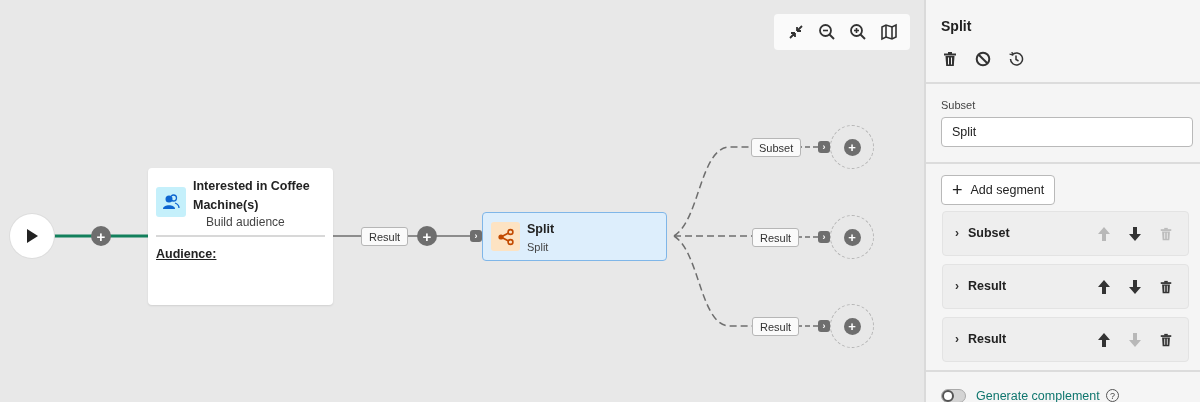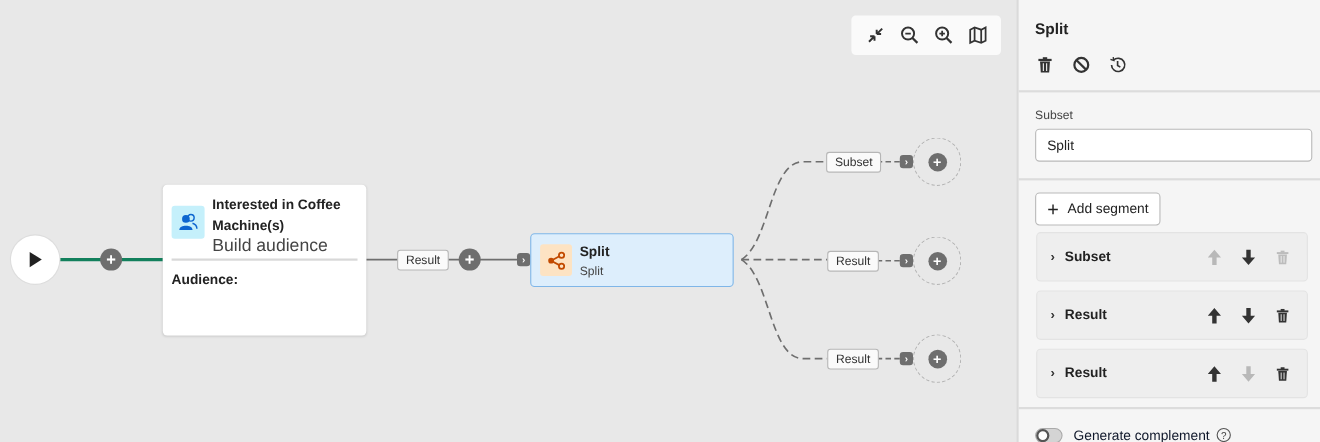--- a/index.html
+++ b/index.html
@@ -11,23 +11,23 @@
 
   .zoom-toolbar { position: absolute; left: 774px; top: 14px; width: 136px; height: 36px; background: #fafafa; border-radius: 4px; display: flex; align-items: center; justify-content: space-around; padding: 0 6px; }
   .tb-btn { width: 26px; height: 26px; display: flex; align-items: center; justify-content: center; cursor: pointer; }
 
   .start-node { position: absolute; left: 10px; top: 214px; width: 44px; height: 44px; border-radius: 50%; background: #fff; display: flex; align-items: center; justify-content: center; box-shadow: 0 0 0 1px #ddd; }
   .plus-dot { position: absolute; width: 20px; height: 20px; border-radius: 50%; background: #6e6e6e; display: flex; align-items: center; justify-content: center; color: #fff; font-size: 15px; font-weight: bold; line-height: 1; }
 
   .audience-card { position: absolute; left: 148px; top: 168px; width: 185px; height: 137px; background: #fff; border-radius: 4px; box-shadow: 0 1px 2px rgba(0,0,0,0.1); }
   .aud-icon { position: absolute; left: 8px; top: 19px; width: 30px; height: 30px; border-radius: 3px; background: #c5f0fb; display: flex; align-items: center; justify-content: center; }
   .aud-title { position: absolute; left: 45px; top: 9px; width: 135px; font-size: 12.5px; font-weight: bold; line-height: 19px; color: #222; }
-  .aud-sub { position: absolute; left: 45px; top: 47px; font-size: 16px; color: #444; }
+  .aud-sub { position: absolute; left: 58px; top: 47px; font-size: 12px; color: #444; }
   .aud-divider { position: absolute; left: 8px; right: 8px; top: 67px; height: 2px; background: #d8d8d8; }
-  .aud-label { position: absolute; left: 8px; top: 79px; font-size: 12.5px; font-weight: bold; color: #222; }
+  .aud-label { position: absolute; left: 8px; top: 79px; font-size: 12.5px; font-weight: bold; color: #222; text-decoration: underline; }
   .aud-value { position: absolute; left: 8px; top: 97px; width: 170px; font-size: 11px; line-height: 17px; color: #222; }
 
   .wire-label { position: absolute; height: 19px; padding: 0 7px; background: #fafafa; border: 1px solid #b6b6b6; border-radius: 3px; font-size: 11px; color: #333; display: flex; align-items: center; justify-content: center; }
   .port { position: absolute; width: 12px; height: 12px; border-radius: 3px; background: #6e6e6e; color: #fff; font-size: 9px; display: flex; align-items: center; justify-content: center; font-weight: bold; }
   .empty-slot { position: absolute; width: 44px; height: 44px; border-radius: 50%; border: 1px dashed #b4b4b4; display: flex; align-items: center; justify-content: center; }
   .empty-slot .plus-dot { position: static; width: 17px; height: 17px; font-size: 13px; }
 
   .split-card { position: absolute; left: 482px; top: 212px; width: 185px; height: 49px; background: #ddeefc; border: 1px solid #7fb6e8; border-radius: 4px; }
   .split-icon { position: absolute; left: 8px; top: 9px; width: 29px; height: 29px; border-radius: 3px; background: #fde3c3; display: flex; align-items: center; justify-content: center; }
   .split-title { position: absolute; left: 44px; top: 9px; font-size: 12.5px; font-weight: bold; color: #222; }
@@ -42,21 +42,21 @@
   .field-label { position: absolute; left: 15px; top: 99px; font-size: 11px; color: #444; }
   .text-input { position: absolute; left: 15px; top: 117px; width: 252px; height: 30px; background: #fff; border: 1px solid #b9b9b9; border-radius: 4px; padding: 0 10px; font-size: 12.5px; color: #222; font-family: "Liberation Sans", sans-serif; }
   .add-seg { position: absolute; left: 15px; top: 175px; height: 30px; padding: 0 10px; background: #fff; border: 1px solid #b9b9b9; border-radius: 4px; display: flex; align-items: center; gap: 8px; font-size: 12.5px; color: #222; cursor: pointer; }
   .add-seg .plus { font-size: 18px; line-height: 1; font-weight: 300; }
   .segment { position: absolute; left: 16px; width: 247px; height: 45px; background: #eeeeee; border: 1px solid #e3e3e3; border-radius: 4px; }
   .seg-chev { position: absolute; left: 12px; top: 14px; font-size: 12px; font-weight: bold; color: #333; }
   .seg-label { position: absolute; left: 25px; top: 14px; font-size: 12.5px; font-weight: bold; color: #222; }
   .seg-btn { position: absolute; top: 12px; width: 20px; height: 20px; display: flex; align-items: center; justify-content: center; cursor: pointer; }
   .toggle { position: absolute; left: 15px; top: 389px; width: 25px; height: 14px; border-radius: 7px; background: #d4d4d4; border: 1px solid #aaa; }
   .toggle .knob { position: absolute; left: 0; top: 0; width: 12px; height: 12px; border-radius: 50%; background: #fff; border: 2px solid #555; }
-  .toggle-label { position: absolute; left: 50px; top: 389px; font-size: 12.5px; color: #0f172a; }
+  .toggle-label { position: absolute; left: 50px; top: 389px; font-size: 12.5px; color: #0f766e; }
   .help-icon { position: absolute; left: 180px; top: 389px; width: 13px; height: 13px; border-radius: 50%; border: 1px solid #555; font-size: 9px; display: flex; align-items: center; justify-content: center; color: #444; }
 </style>
 </head>
 <body>
 
 <div id="canvas">
   <svg id="wires" viewBox="0 0 924 402">
     <line x1="54" y1="236" x2="148" y2="236" stroke="#12805c" stroke-width="3"></line>
     <line x1="333" y1="236" x2="476" y2="236" stroke="#6e6e6e" stroke-width="1.5"></line>
     <path d="M674 236 C 700 220, 700 147, 730 147 L 752 147" fill="none" stroke="#6e6e6e" stroke-width="1.5" stroke-dasharray="7,4"></path>

